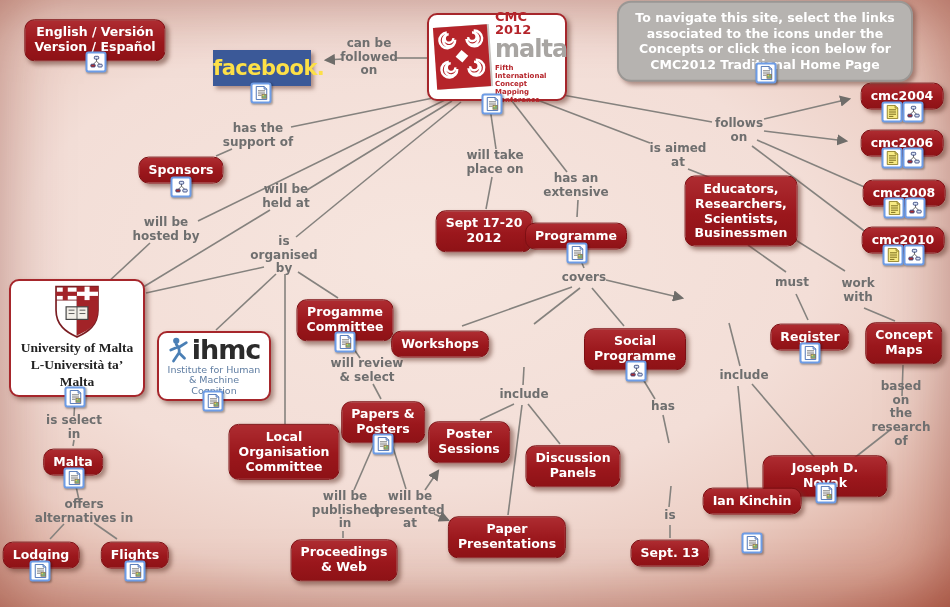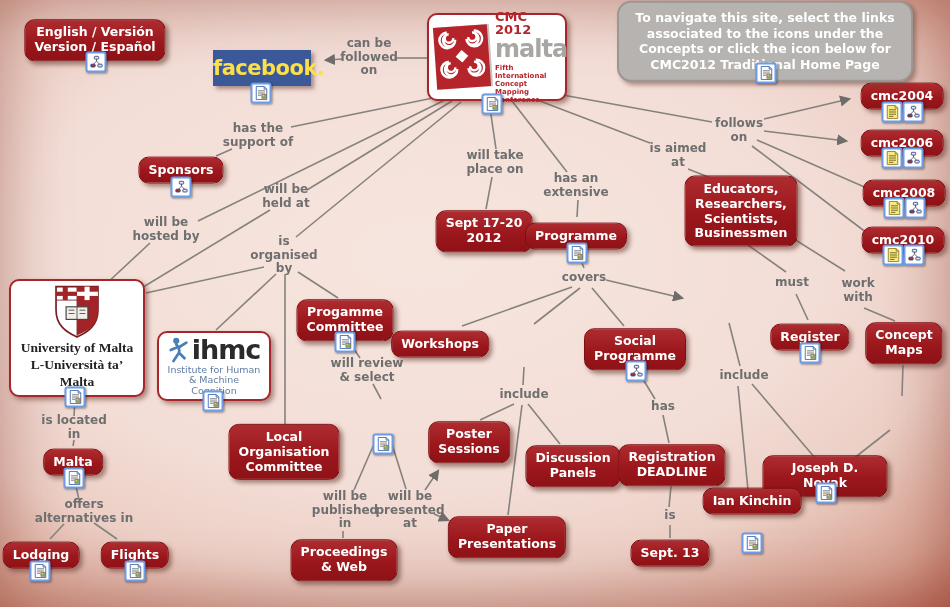--- a/index.html
+++ b/index.html
@@ -164,24 +164,27 @@
   <div class="lbl" style="left:367px;top:371px">will review
 &amp; select</div>
   <div class="lbl" style="left:345px;top:511px">will be
 published
 in</div>
   <div class="lbl" style="left:410px;top:511px">will be
 presented
 at</div>
   <div class="lbl" style="left:663px;top:407px">has</div>
   <div class="lbl" style="left:670px;top:516px">is</div>
-  <div class="lbl" style="left:74px;top:428px">is located
+  <div class="lbl" style="left:74px;top:428px">is select
 in</div>
   <div class="lbl" style="left:84px;top:512px">offers
 alternatives in</div>
+  <div class="lbl" style="left:901px;top:414px">based on
+the research
+of</div>
 
   <div class="node" style="left:95px;top:40px">English / Versión
 Version / Español</div>
   <div class="node" style="left:181px;top:170px">Sponsors</div>
   <div class="node" style="left:484px;top:231px">Sept 17-20
 2012</div>
   <div class="node" style="left:576px;top:236px">Programme</div>
   <div class="node" style="left:741px;top:211px">Educators,
 Researchers,
 Scientists,
@@ -194,26 +197,26 @@
   <div class="node" style="left:904px;top:343px">Concept
 Maps</div>
   <div class="node" style="left:345px;top:320px">Progamme
 Committee</div>
   <div class="node" style="left:440px;top:344px">Workshops</div>
   <div class="node" style="left:635px;top:349px">Social
 Programme</div>
   <div class="node" style="left:284px;top:452px">Local
 Organisation
 Committee</div>
+  <div class="node" style="left:383px;top:422px">Papers &amp;
+Posters</div>
   <div class="node" style="left:469px;top:442px">Poster
 Sessions</div>
   <div class="node" style="left:573px;top:466px">Discussion
 Panels</div>
-  <div class="node" style="left:672px;top:465px">Registration
-DEADLINE</div>
   <div class="node" style="left:825px;top:476px">Joseph D. Novak</div>
   <div class="node" style="left:752px;top:501px">Ian Kinchin</div>
   <div class="node" style="left:670px;top:553px">Sept. 13</div>
   <div class="node" style="left:73px;top:462px">Malta</div>
   <div class="node" style="left:41px;top:555px">Lodging</div>
   <div class="node" style="left:135px;top:555px">Flights</div>
   <div class="node" style="left:344px;top:560px">Proceedings
 &amp; Web</div>
   <div class="node" style="left:507px;top:537px">Paper
 Presentations</div>

